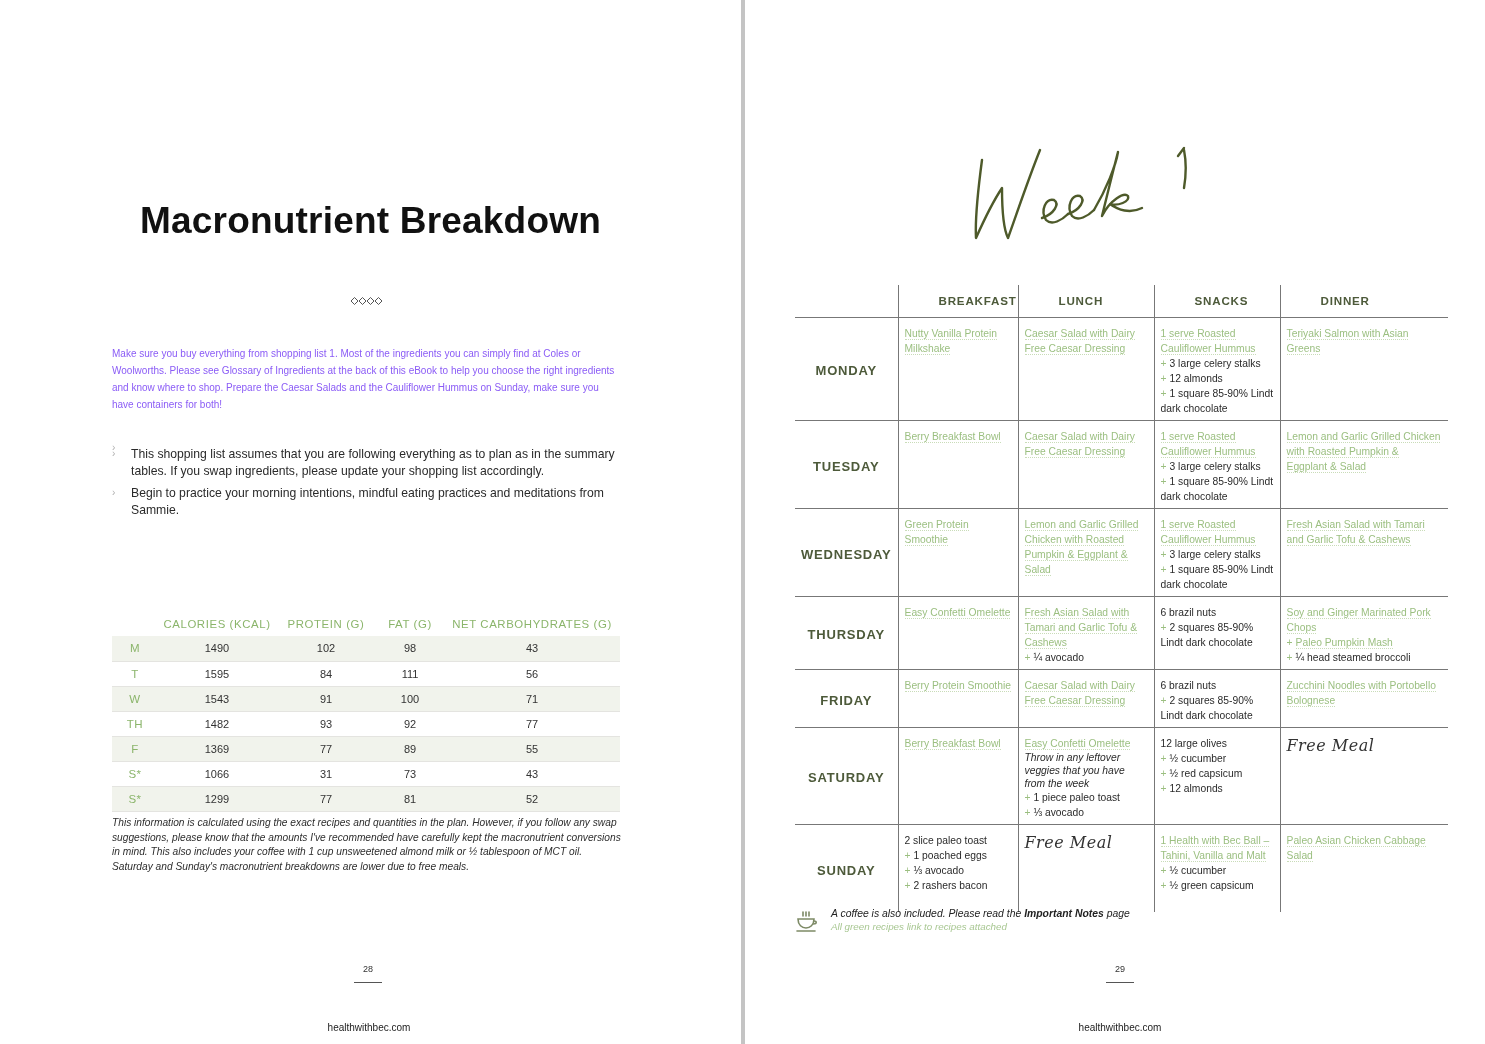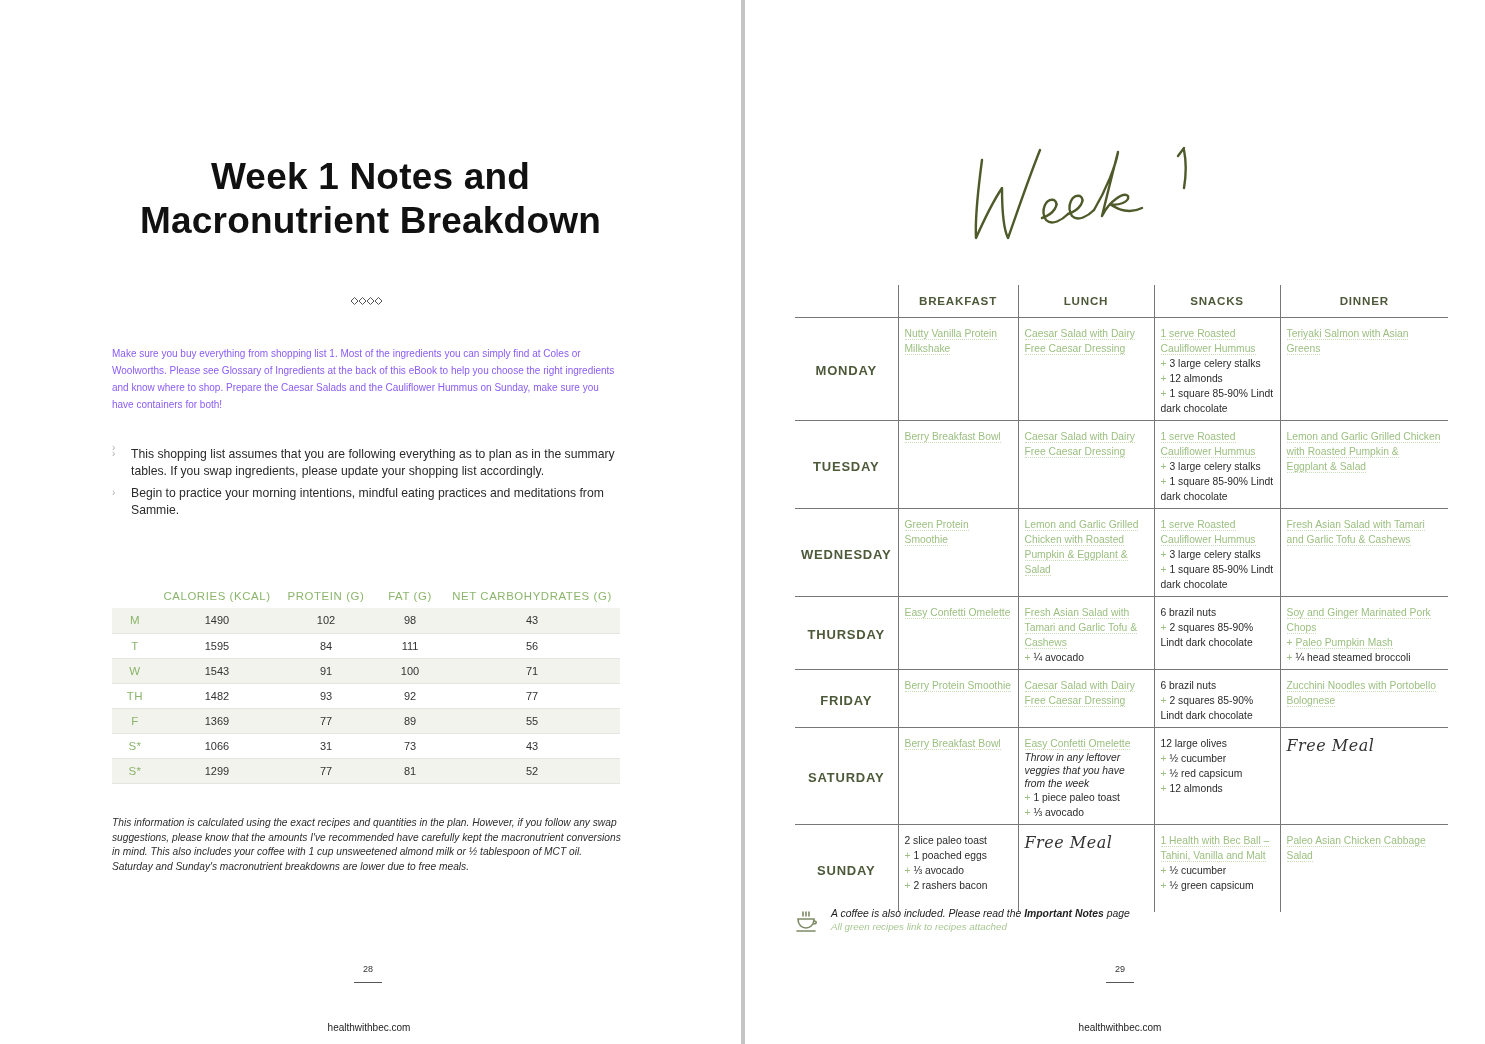--- a/index.html
+++ b/index.html
@@ -13,36 +13,36 @@
 
   
   .title { position: absolute; left: 0; width: 741px; top: 155px; text-align: center;
            font-size: 37px; font-weight: bold; line-height: 44px; color: #111; letter-spacing: 0.2px; }
   .ornament { position: absolute; left: 350px; top: 295px; width: 34px; height: 12px; }
   .intro { position: absolute; left: 112px; top: 345px; width: 510px; font-size: 10px; line-height: 17px; color: #8b5cf6; }
   .bullets { position: absolute; left: 112px; top: 440px; width: 510px; list-style: none; }
   .bullets li { position: relative; padding-left: 19px; font-size: 12.2px; line-height: 16.5px; color: #2a2a2a; margin-bottom: 6px; }
   .bullets li .bmark { position: absolute; left: 0; top: 0; color: #b0b0b0; font-size: 10px; }
 
-  .macro { position: absolute; left: 112px; top: 584px; width: 508px; border-collapse: collapse; }
+  .macro { position: absolute; left: 112px; top: 612px; width: 508px; border-collapse: collapse; }
   .macro th { font-size: 11.4px; font-weight: normal; color: #8bb56b; letter-spacing: 0.6px; height: 24px; text-align: center; white-space: nowrap; }
   .macro td { height: 25px; font-size: 11px; color: #333; text-align: center; border-bottom: 1px solid #e4e4e0; }
   .macro tr.shade td { background: #f1f3ec; }
   .macro td.day { color: #8bb56b; font-size: 11.5px; letter-spacing: 0.5px; width: 46px; }
 
   .footnote { position: absolute; left: 112px; top: 816px; width: 512px; font-size: 10.2px; line-height: 14.6px; font-style: italic; color: #2d2d2d; }
   .pnum { position: absolute; font-size: 9px; color: #333; text-align: center; width: 40px; }
   .pline { position: absolute; height: 1px; width: 28px; background: #555; }
   .site { position: absolute; font-size: 10px; color: #222; text-align: center; width: 140px; }
 
   
   .week-script { position: absolute; left: 225px; top: 130px; width: 250px; height: 120px; }
   .plan { position: absolute; left: 50px; top: 285px; border-collapse: collapse; }
-  .plan th { height: 32px; font-size: 11.6px; letter-spacing: 0.8px; color: #4d5a3a; font-weight: bold; text-align: center;
-             border-bottom: 1.5px solid #777; border-left: 1.5px solid #777; }
+  .plan th { height: 32px; font-size: 11.6px; letter-spacing: 0.8px; color: #4d5a3a; font-weight: bold; text-align: left;
+             border-bottom: 1.5px solid #777; border-left: 1.5px solid #777; padding-left: 40px; }
   .plan th.blank { border-left: none; }
   .plan td { vertical-align: top; border-bottom: 1.5px solid #777; border-left: 1.5px solid #777; padding: 8px 6px 4px 6px; font-size: 10.3px; line-height: 15px; }
   .plan td.dayname { border-left: none; vertical-align: middle; text-align: center; font-weight: bold; font-size: 13px; letter-spacing: 0.8px; color: #4d5a3a; }
   .plan tr:last-child td { border-bottom: none; }
   .recipe { color: #9bbf80; border-bottom: 1px dotted #c9dcb8; display: inline; }
   .item { color: #2a2a2a; }
   .plus { color: #9bbf80; margin-right: 3px; }
   .note-i { font-style: italic; color: #2a2a2a; }
   .freemeal { font-family: "DejaVu Serif", serif; font-style: italic; font-size: 16px; color: #333; letter-spacing: 0.5px; display: block; margin-top: 2px; }
 
@@ -50,21 +50,21 @@
   .coffee-icon { width: 24px; height: 24px; margin-right: 12px; margin-top: 2px; }
   .cn-line1 { font-size: 10.4px; font-style: italic; color: #222; }
   .cn-line1 b { font-weight: bold; }
   .cn-line2 { font-size: 9.8px; font-style: italic; color: #a8c792; margin-top: 2px; }
 </style>
 </head>
 <body>
 
 <div class="page page-left">
   <h1 class="title">
-    <span>Week 1 Notes and</span><br>
+    <br>
     <span>Macronutrient Breakdown</span>
   </h1>
 
   <svg class="ornament" viewBox="0 0 34 12">
     <g fill="none" stroke="#555" stroke-width="1">
       <path d="M1 6 L4.5 2.5 L8 6 L4.5 9.5 Z"></path>
       <path d="M9 6 L12.5 2.5 L16 6 L12.5 9.5 Z"></path>
       <path d="M17 6 L20.5 2.5 L24 6 L20.5 9.5 Z"></path>
       <path d="M25 6 L28.5 2.5 L32 6 L28.5 9.5 Z"></path>
     </g>

